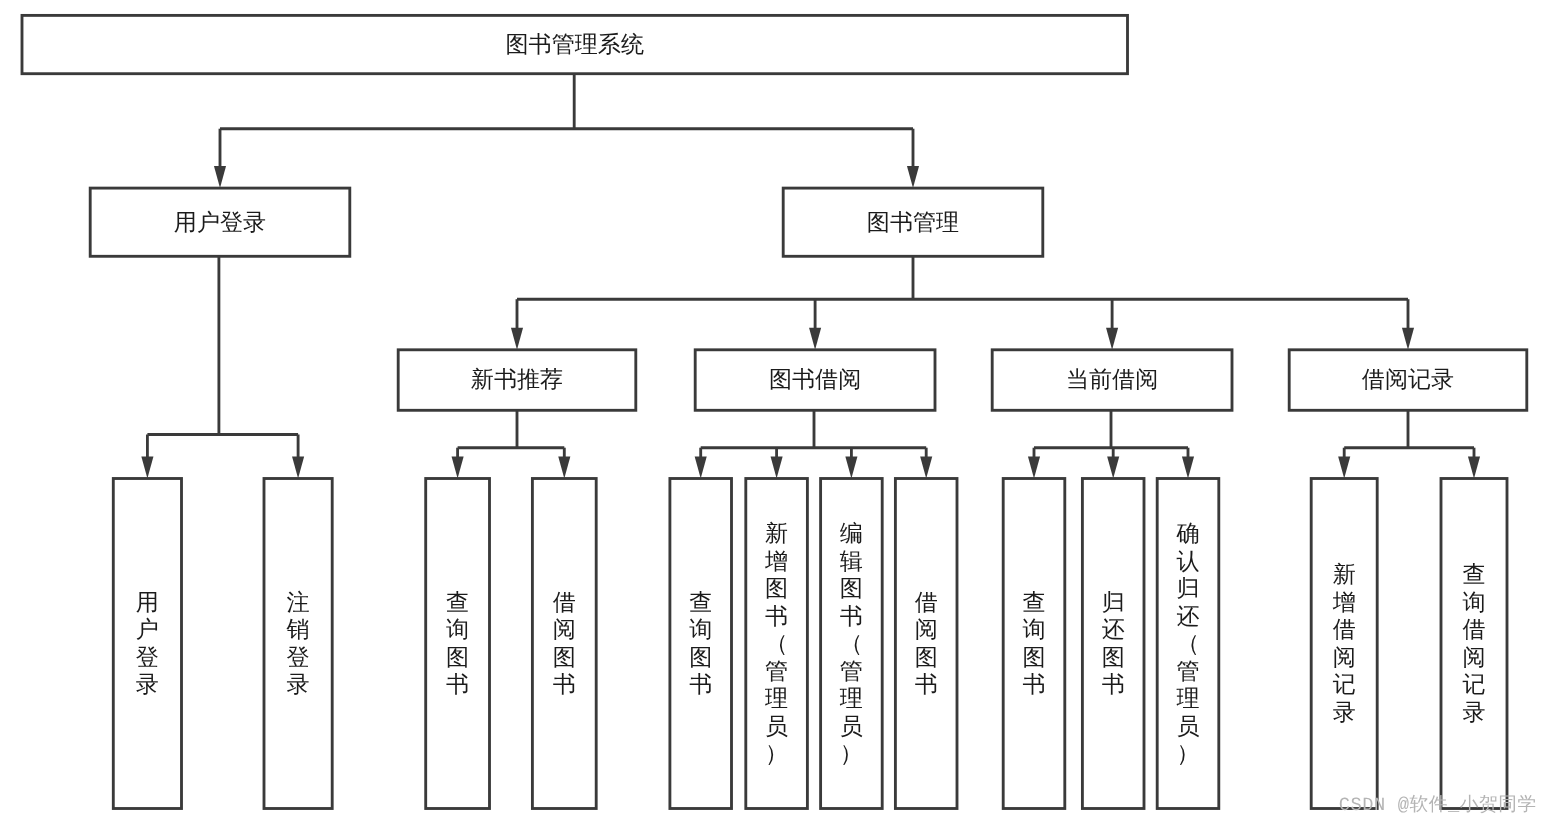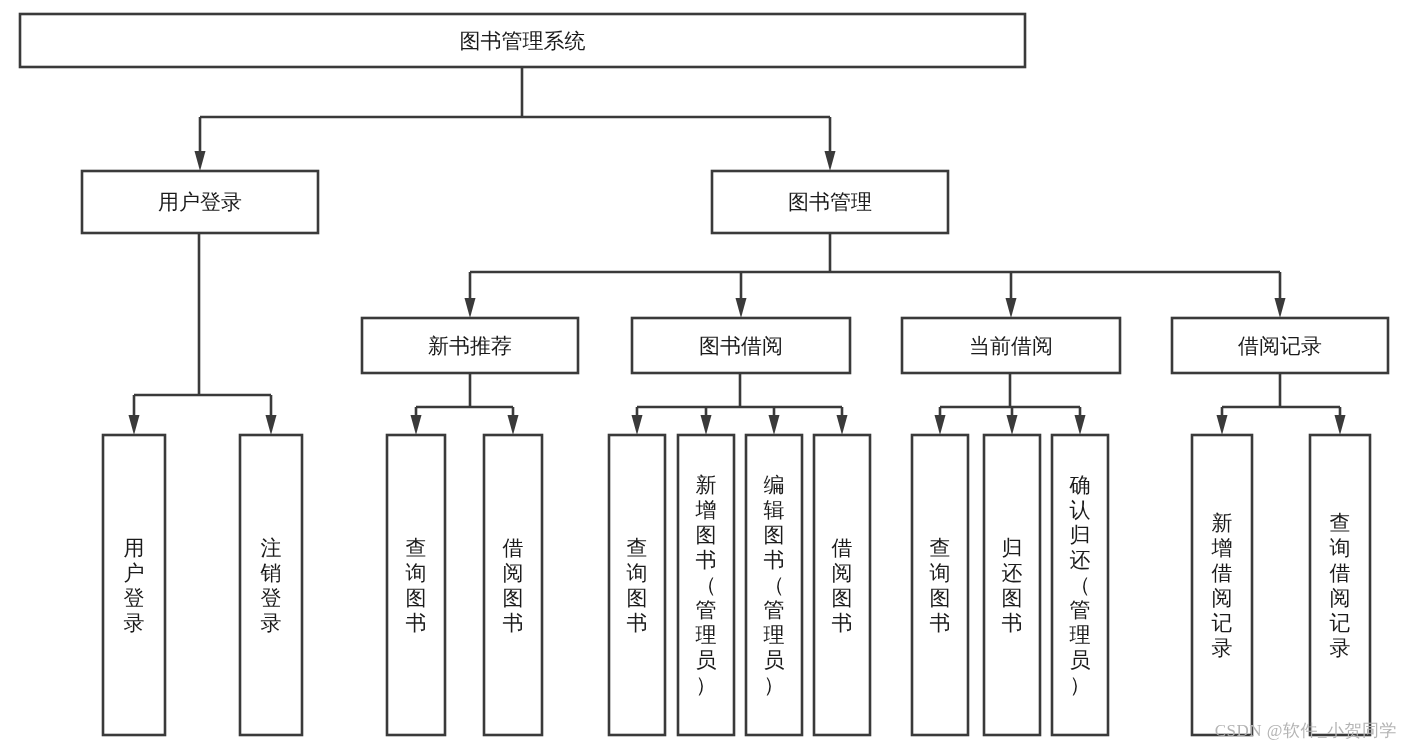--- a/index.html
+++ b/index.html
@@ -53,21 +53,21 @@
   .node-label-v {
     font-family: "DejaVu Sans", "Liberation Sans", sans-serif;
     font-size: 21px;
     fill: #1b1b1b;
     text-anchor: middle;
   }
   .watermark {
     position: absolute;
     right: 8px;
     bottom: 5px;
-    font-family: Liberation Serif, serif;
+    font-family: Liberation Mono, monospace;
     font-size: 17px;
     color: #b4b4b4;
     letter-spacing: 0.5px;
     white-space: nowrap;
     user-select: none;
   }
 </style>
 </head>
 <body>
 

